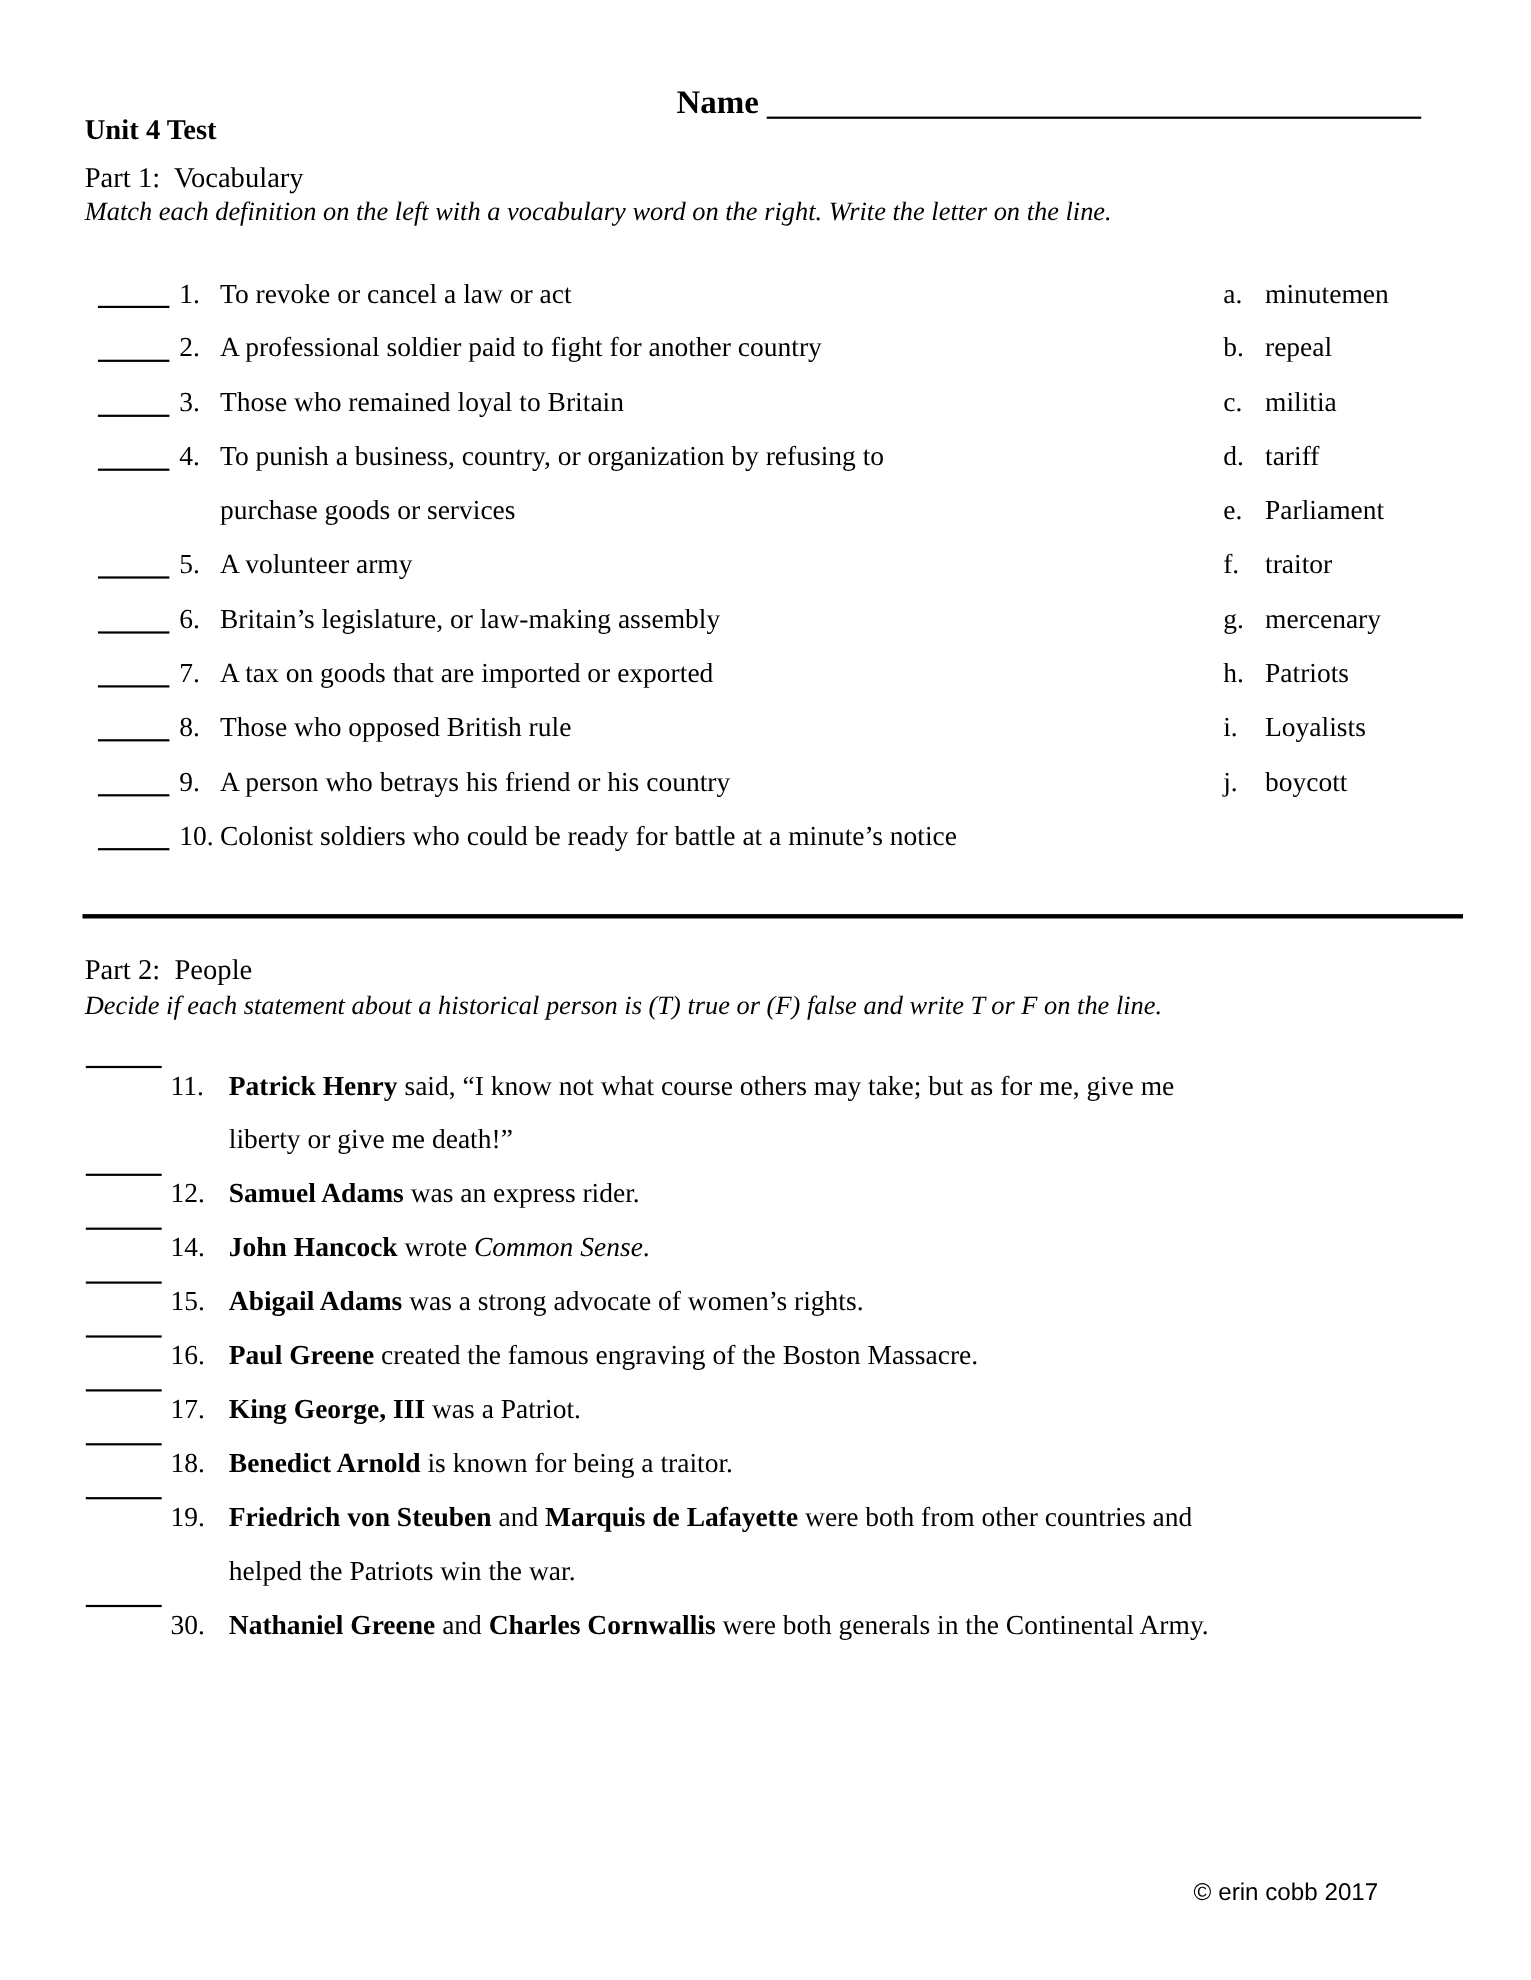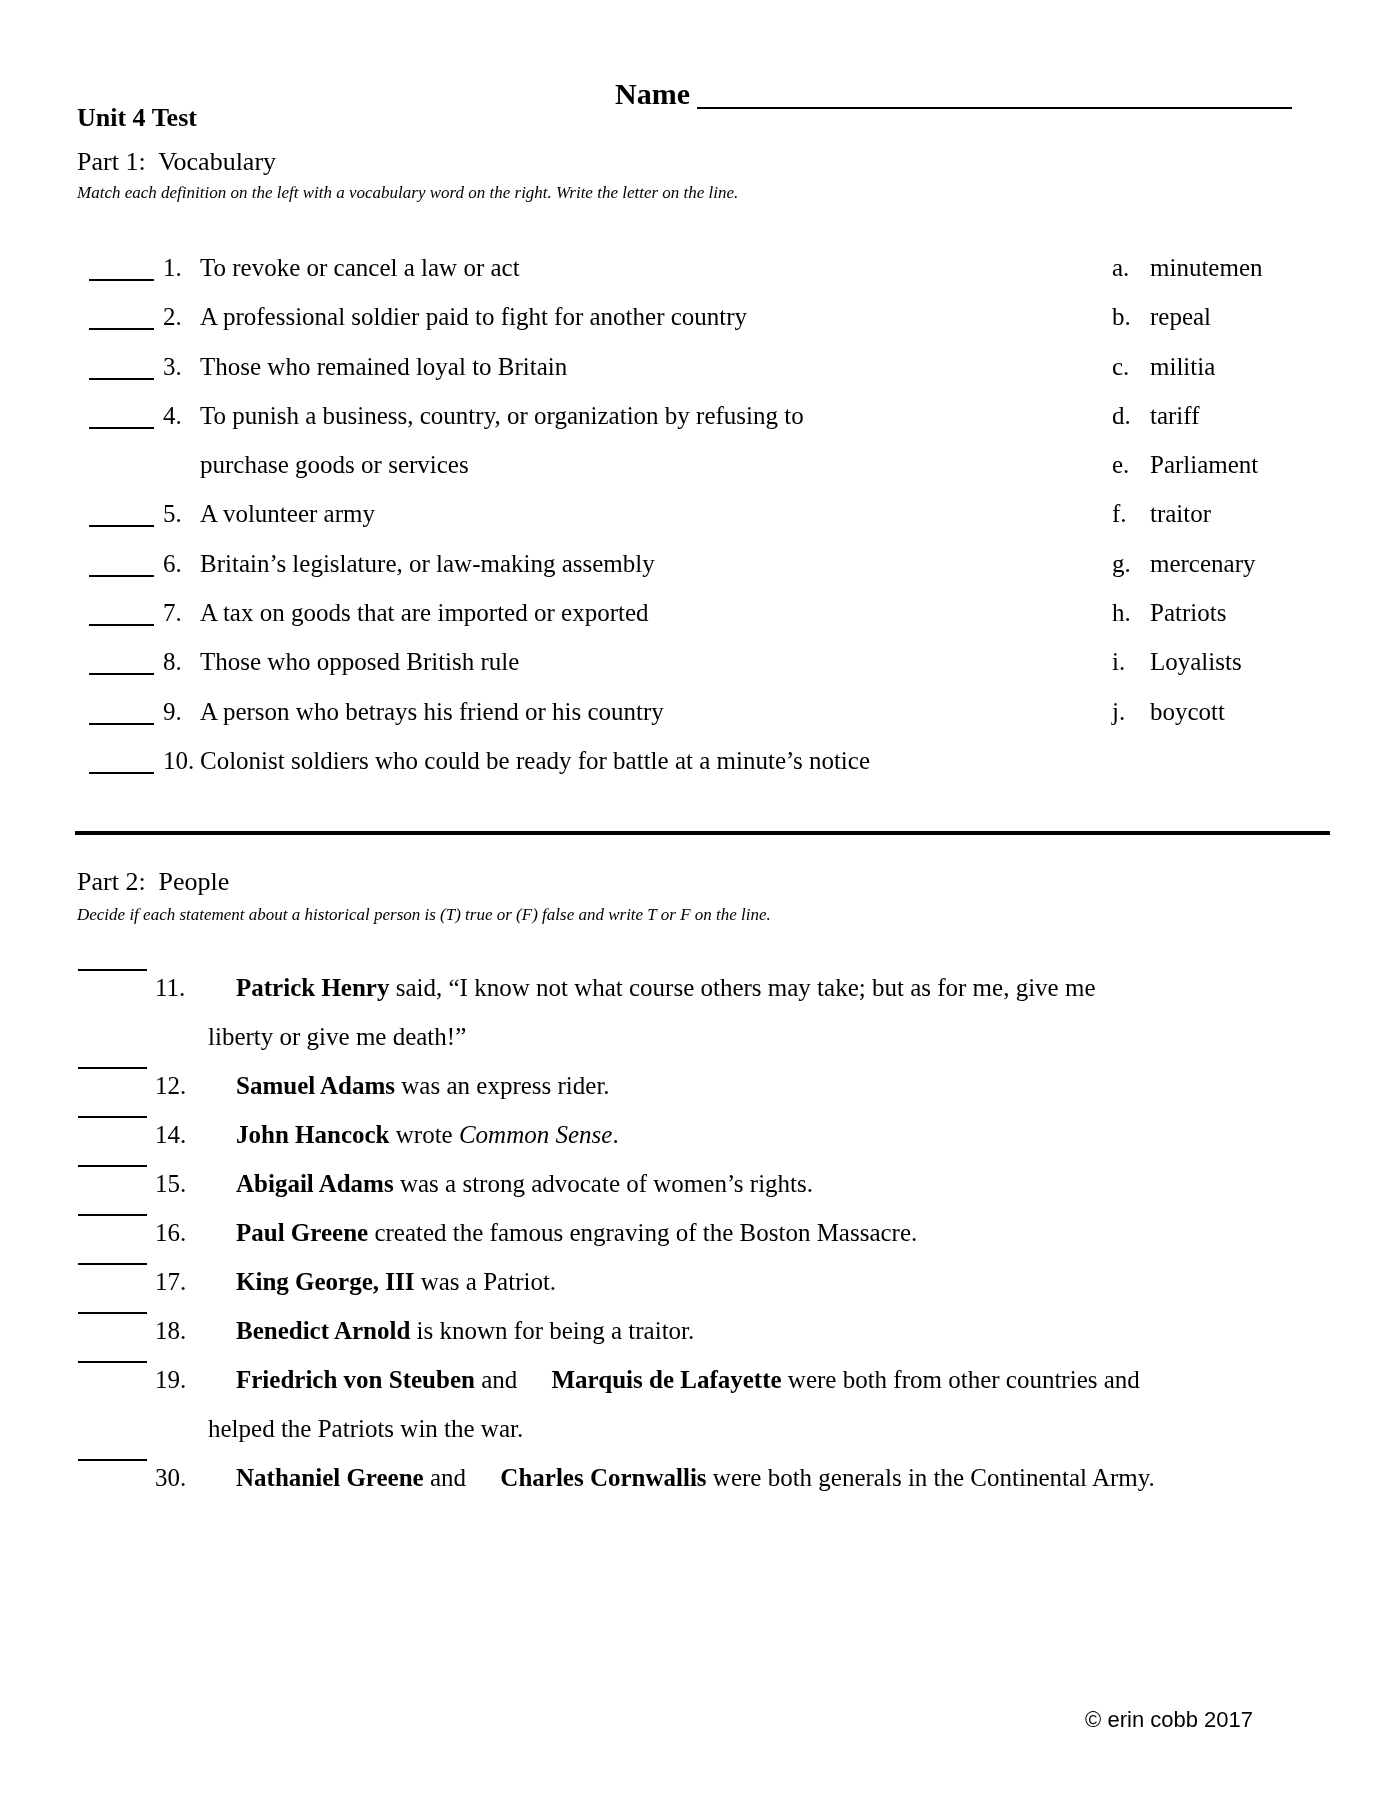--- a/index.html
+++ b/index.html
@@ -10,21 +10,21 @@
   }
   .page{position:absolute;inset:0;}
 
   
   .header-title{position:absolute;left:77px;top:78px;font-size:26px;font-weight:bold;line-height:32px;white-space:pre-wrap;margin-top:24px;}
   .name-group{position:absolute;left:615px;top:78px;font-size:30px;font-weight:bold;line-height:32px;white-space:pre;}
   .name-line{display:inline-block;width:595px;height:1px;border-bottom:2px solid #000;transform:translateY(5px);}
 
   
   .sec-heading{position:absolute;left:77px;font-size:26px;line-height:32px;white-space:pre-wrap;}
-  .sec-instructions{position:absolute;left:77px;font-size:17px;font-style:italic;line-height:30px;white-space:pre;}
+  .sec-instructions{position:absolute;left:77px;font-size:24px;font-style:italic;line-height:30px;white-space:pre;}
   .p1-heading{top:146px;}
   .p1-instructions{top:178px;}
   .p2-heading{top:866px;}
   .p2-instructions{top:900px;}
 
   
   .p1-list{position:absolute;left:0;top:243px;width:1392px;}
   .p1-row{display:flex;align-items:baseline;height:49.3px;line-height:49.3px;padding-left:89px;font-size:25px;white-space:pre;}
   .blank1{flex:0 0 65px;height:1px;margin-right:9px;border-bottom:2px solid #000;align-self:baseline;transform:translateY(5px);}
   .num1{flex:0 0 37px;}
@@ -37,21 +37,21 @@
 
   
   .divider{position:absolute;left:75px;top:831px;width:1255px;height:4px;background:#000;}
 
   
   .p2-list{position:absolute;left:0;top:963px;width:1392px;}
   .p2-row{display:flex;align-items:flex-start;height:49px;line-height:49px;padding-left:78px;font-size:25px;white-space:pre;}
   .blank2{flex:0 0 69px;height:1px;margin-right:8px;border-bottom:2px solid #000;align-self:baseline;transform:translateY(5px);}
   .num2{flex:0 0 53px;}
   .indent2{flex:0 0 130px;}
-  .b{font-weight:bold;margin-left:28px;}
+  .b{font-weight:bold;}
   .it{font-style:italic;}
 
   
   .footer{position:absolute;top:1706px;right:139px;font-family:"Liberation Sans","DejaVu Sans",sans-serif;font-size:22px;line-height:28px;}
 </style>
 </head>
 <body>
 
 <div class="page">
 

